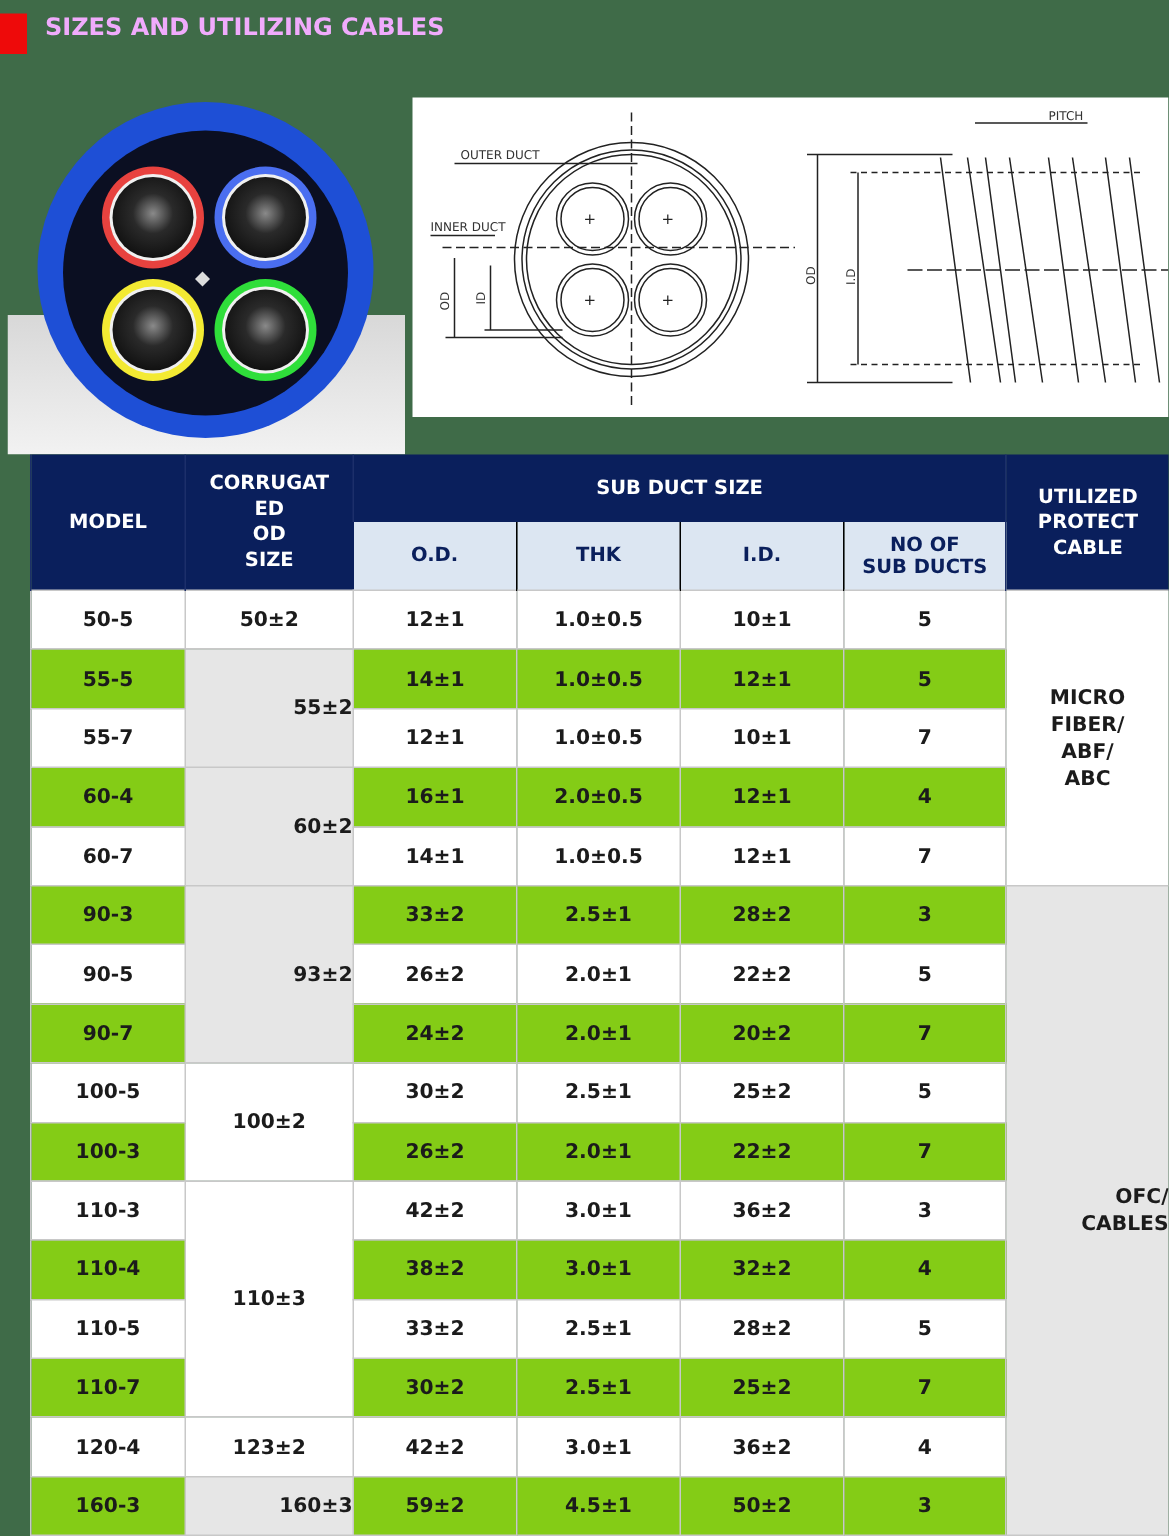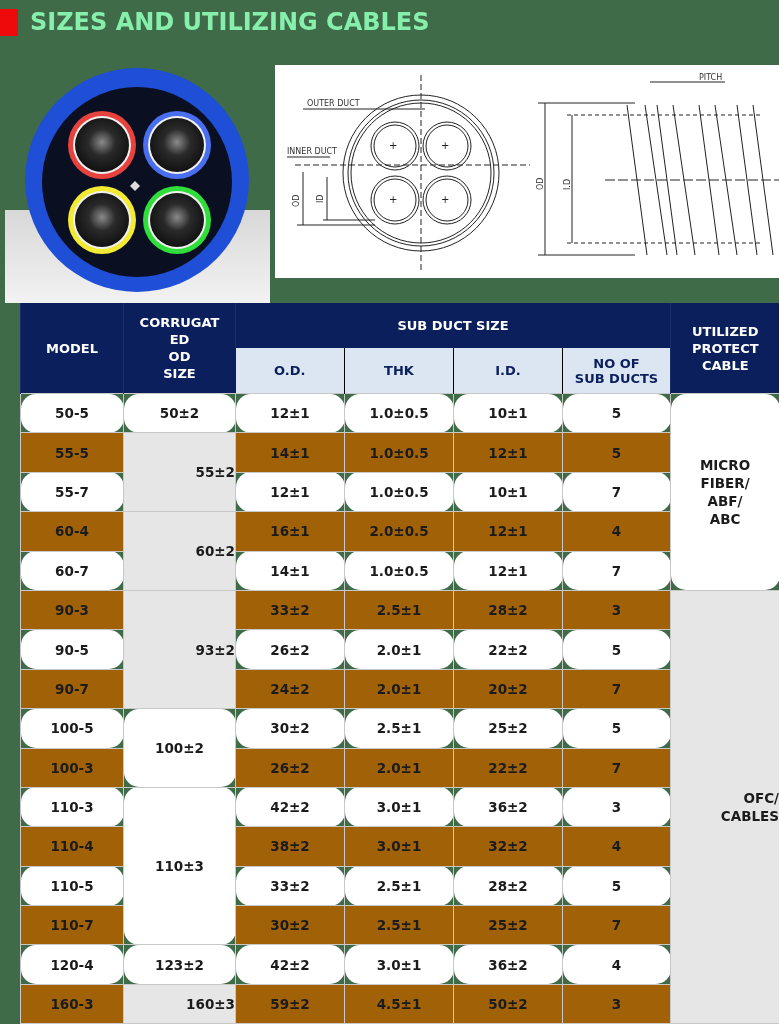--- a/index.html
+++ b/index.html
@@ -1,29 +1,29 @@
 <!DOCTYPE html>
 <html><head>
 <meta charset="utf-8">
 <style>
   html, body { margin:0; padding:0; }
   body { width:779px; height:1024px; background:#3f6b48; position:relative; overflow:hidden; font-family:"DejaVu Sans", "Liberation Sans", sans-serif; }
   .title-bar { position:absolute; left:0; top:6px; height:30px; width:400px; }
   .title-marker { position:absolute; left:0; top:3px; width:18px; height:27px; background:#ee0a0a; }
-  .title-text { position:absolute; left:30px; top:2px; font-size:24px; font-weight:bold; color:#86efac; letter-spacing:0px; white-space:nowrap; }
+  .title-text { position:absolute; left:30px; top:2px; font-size:16px; font-weight:bold; color:#f0abfc; letter-spacing:0px; white-space:nowrap; }
   .photo { position:absolute; left:5px; top:65px; width:270px; height:238px; }
   .diagram { position:absolute; left:275px; top:65px; width:504px; height:213px; background:#fff; }
   .table-wrap { position:absolute; left:20px; top:303px; width:759px; }
   table { border-collapse:collapse; width:759px; table-layout:fixed; font-family:"DejaVu Sans", sans-serif; }
   th, td { text-align:center; vertical-align:middle; padding:0; }
   th.h { background:#0a1f5c; color:#fff; font-size:13px; font-weight:bold; line-height:17px; border-left:1px solid #1c2f6a; }
   th.sub { background:#dce6f2; color:#0a1f5c; font-size:13px; font-weight:bold; height:45px; border-right:1px solid #000000; line-height:15px; }
   td { font-size:13.5px; font-weight:bold; color:#1b1b1b; height:38.4px; border:1px solid #c8c8c8; }
-  tr.odd td { background:#ffffff;border-radius:15px; }
-  tr.even td { background:#a16207; }
+  tr.odd td { background:#ffffff; }
+  tr.even td { background:#84cc16; }
   td.grey { background:#e6e6e6 !important;text-align:right; }
   td.white { background:#ffffff !important; }
   td.cable { font-size:13.5px; line-height:18px;margin-top:16px; }
 </style>
 </head>
 <body>
 
 <div class="title-bar">
   <div class="title-marker"></div>
   <div class="title-text">SIZES AND UTILIZING CABLES</div>

